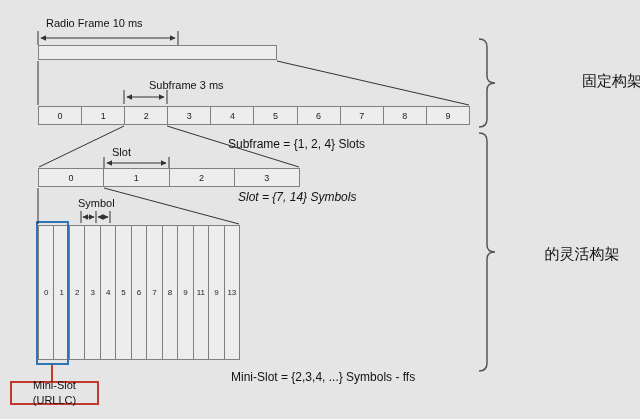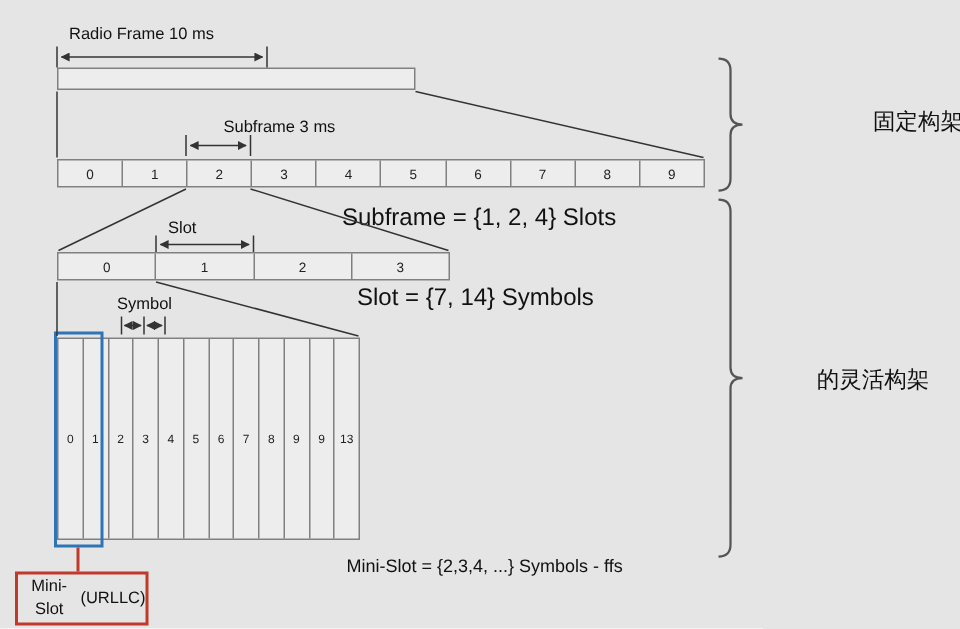--- a/index.html
+++ b/index.html
@@ -5,23 +5,23 @@
   * { margin:0; padding:0; box-sizing:border-box; }
   html,body { background:#ffffff; }
   body { font-family:"Liberation Sans","DejaVu Sans",sans-serif; }
 
   .canvas { position:relative; width:640px; height:419px; background:#e5e5e5; overflow:hidden; }
 
   .label { position:absolute; font-size:11px; color:#111; white-space:nowrap; }
 
   .radio-frame-label   { left:46px;  top:17px; }
   .subframe-arrow-label{ left:149px; top:79px; }
-  .subframe-eq         { left:228px; top:137px; font-size:16px; }
+  .subframe-eq         { left:228px; top:137px; font-size:12px; }
   .slot-arrow-label    { left:112px; top:146px; }
-  .slot-eq             { left:238px; top:190px; font-size:16px; }
+  .slot-eq             { left:238px; top:190px; font-size:12px;font-style:italic; }
   .symbol-arrow-label  { left:78px;  top:197px; }
   .mini-slot-eq        { left:231px; top:370px; font-size:12px; }
   .fixed-frame-label   { left:582px; top:72px;  font-size:15px; }
   .flexible-frame-label{ left:524px; top:241px; width:116px; text-align:center;
                          font-size:15px; line-height:25px; white-space:nowrap; }
 
   .bar { position:absolute; left:38px; top:45px; width:239px; height:15px;
          background:var(--cell-fill); border:1px solid var(--cell-border); }
 
   .row { position:absolute; display:flex; background:var(--cell-fill);
@@ -32,23 +32,23 @@
   .row .cell:last-child { border-right:none; }
 
   .subframe-row { left:38px; top:106px; width:432px; height:19px; }
   .slot-row     { left:38px; top:168px; width:262px; height:19px; }
   .symbol-grid  { left:38px; top:225px; width:202px; height:135px; }
   .symbol-grid .cell { font-size:8px; }
 
   .mini-slot-highlight { position:absolute; left:36px; top:221px; width:33px; height:144px;
                          border:2px solid var(--mini-slot-highlight); background:transparent; }
 
-  .mini-slot-box { position:absolute; left:10px; top:381px; width:89px; height:36px;
+  .mini-slot-box { position:absolute; left:10px; top:381px; width:89px; height:24px;
                    border:2px solid var(--mini-slot-red);
-                   display:flex; align-items:center; justify-content:center;
+                   display:flex; flex-direction:column; align-items:center; justify-content:center;
                    font-size:11px; line-height:15px; color:#111; text-align:center; }
 
   .overlay { position:absolute; left:0; top:0; pointer-events:none; }
   .ln      { stroke:var(--line); stroke-width:1; }
   .red-ln  { stroke:var(--mini-slot-red); stroke-width:2; }
   .brace   { stroke:var(--brace); stroke-width:1.5; fill:none; }
   .arrhead { fill:var(--line); }
 </style>
 </head>
 <body>
@@ -89,20 +89,21 @@
       <div class="cell">0</div>
       <div class="cell">1</div>
       <div class="cell">2</div>
       <div class="cell">3</div>
       <div class="cell">4</div>
       <div class="cell">5</div>
       <div class="cell">6</div>
       <div class="cell">7</div>
       <div class="cell">8</div>
       <div class="cell">9</div>
+      <div class="cell">11</div>
       <div class="cell">9</div>
       <div class="cell">13</div>
     </div>
 
   <div class="mini-slot-highlight"></div>
 
   <div class="label mini-slot-eq">Mini-Slot = {2,3,4, ...} Symbols - ffs</div>
 
   <div class="mini-slot-box">
     <div>Mini-Slot</div>

